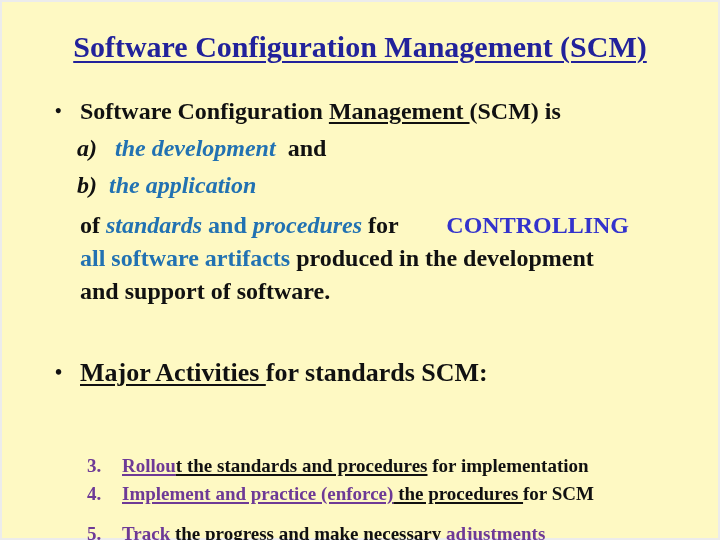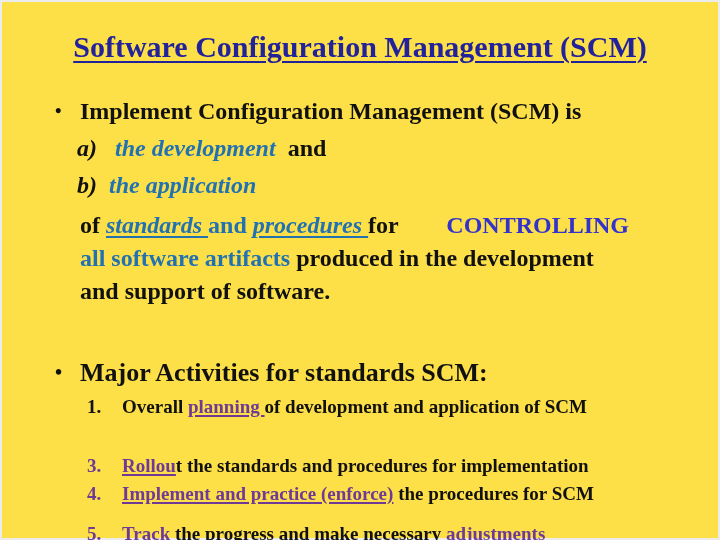--- a/index.html
+++ b/index.html
@@ -4,21 +4,21 @@
 <style>
   html,body{margin:0;padding:0;}
   body{
     width:720px;height:540px;position:relative;
     background:#ffffff;
     font-family:"Liberation Serif","DejaVu Serif",serif;
     font-weight:700;
     overflow:hidden;
   }
   .slide{
-    position:absolute;inset:0;background:#fde047;
+    position:absolute;inset:0;background:#fef9c3;
     border:2px solid #ececec;box-sizing:border-box;
   }
   .line{position:absolute;white-space:pre;line-height:1.2;}
 
   .title{
     top:27px;left:0;right:0;text-align:center;
     font-size:30px;color:#22229B;
     text-decoration:underline;
     text-decoration-thickness:2px;text-underline-offset:4px;
   }
@@ -34,53 +34,52 @@
   .l-i2{top:423px;}
   .l-i3{top:453px;}
   .l-i4{top:481px;}
   .l-i5{top:521px;}
   .item{left:85px;font-size:19px;}
 
   .dot{display:inline-block;width:25px;color:#111;font-size:0.78em;vertical-align:0.09em;}
   .num{display:inline-block;width:35px;}
 
   .run-k  {color:#111111;}
-  .run-ku {color:#111111;text-decoration-thickness:2px;text-underline-offset:3px;}
+  .run-ku {color:#111111;text-decoration:underline;text-decoration-thickness:2px;text-underline-offset:3px;}
   .run-ki {color:#111111;font-style:italic;}
   .run-b  {color:#2272B2;}
   .run-bi {color:#2272B2;font-style:italic;}
-  .run-biu{color:#2272B2;font-style:italic;text-decoration:underline;text-decoration-thickness:2px;text-underline-offset:3px;}
+  .run-biu{color:#2272B2;font-style:italic;text-decoration-thickness:2px;text-underline-offset:3px;}
   .run-ry {color:#3333CC;margin-left:42px;}
   .run-pu {color:#6E3A96;text-decoration:underline;text-decoration-thickness:2px;text-underline-offset:3px;}
   .num-k{color:#111111;}
   .num-p{color:#6E3A96;}
   .item .run-ku,.item .run-pu{text-decoration-thickness:1.5px;text-underline-offset:2px;}
 </style>
 </head>
 <body>
 
 <div class="slide">
 
   <div class="line title">Software Configuration Management (SCM)</div>
 
-  <div class="line l-intro"><span class="dot">•</span><span class="run-k">Implement Configuration </span><span class="run-ku">Management </span><span class="run-k">(SCM) is</span></div>
+  <div class="line l-intro"><span class="dot">•</span><span class="run-k">Software Configuration </span><span class="run-ku">Management </span><span class="run-k">(SCM) is</span></div>
 
   <div class="line l-b"><span class="run-ki">b)</span><span class="run-bi">  the application</span></div>
 
   <div class="line l-a"><span class="run-ki">a)</span><span class="run-bi">   the development</span><span class="run-k">  and</span></div>
 
   <div class="line l-p1"><span class="run-k">of </span><span class="run-biu">standards </span><span class="run-b">and </span><span class="run-biu">procedures </span><span class="run-k">for </span><span class="run-ry">CONTROLLING</span></div>
 
   <div class="line l-p2"><span class="run-b">all software artifacts</span><span class="run-k"> produced in the development</span></div>
 
   <div class="line l-p3"><span class="run-k">and support of software.</span></div>
 
   <div class="line l-h2"><span class="dot">•</span><span class="run-ku">Major Activities </span><span class="run-k">for standards SCM:</span></div>
 
-  <div class="line item l-i1"><span class="num num-k">1.</span><span class="run-k">Overall </span><span class="run-pu">planning </span><span class="run-k">of </span><span class="run-ku">development and application of SCM</span></div>
 
 
   <div class="line item l-i3"><span class="num num-p">3.</span><span class="run-pu">Rollou</span><span class="run-ku">t the standards and procedures</span><span class="run-k"> for implementation</span></div>
 
   <div class="line item l-i4"><span class="num num-p">4.</span><span class="run-pu">Implement and practice (enforce)</span><span class="run-ku"> the procedures </span><span class="run-k">for SCM</span></div>
 
   <div class="line item l-i5"><span class="num num-p">5.</span><span class="run-pu">Track</span><span class="run-ku"> the progress </span><span class="run-k">and </span><span class="run-ku">make necessary </span><span class="run-pu">adjustments</span></div>
 
 </div>
 

